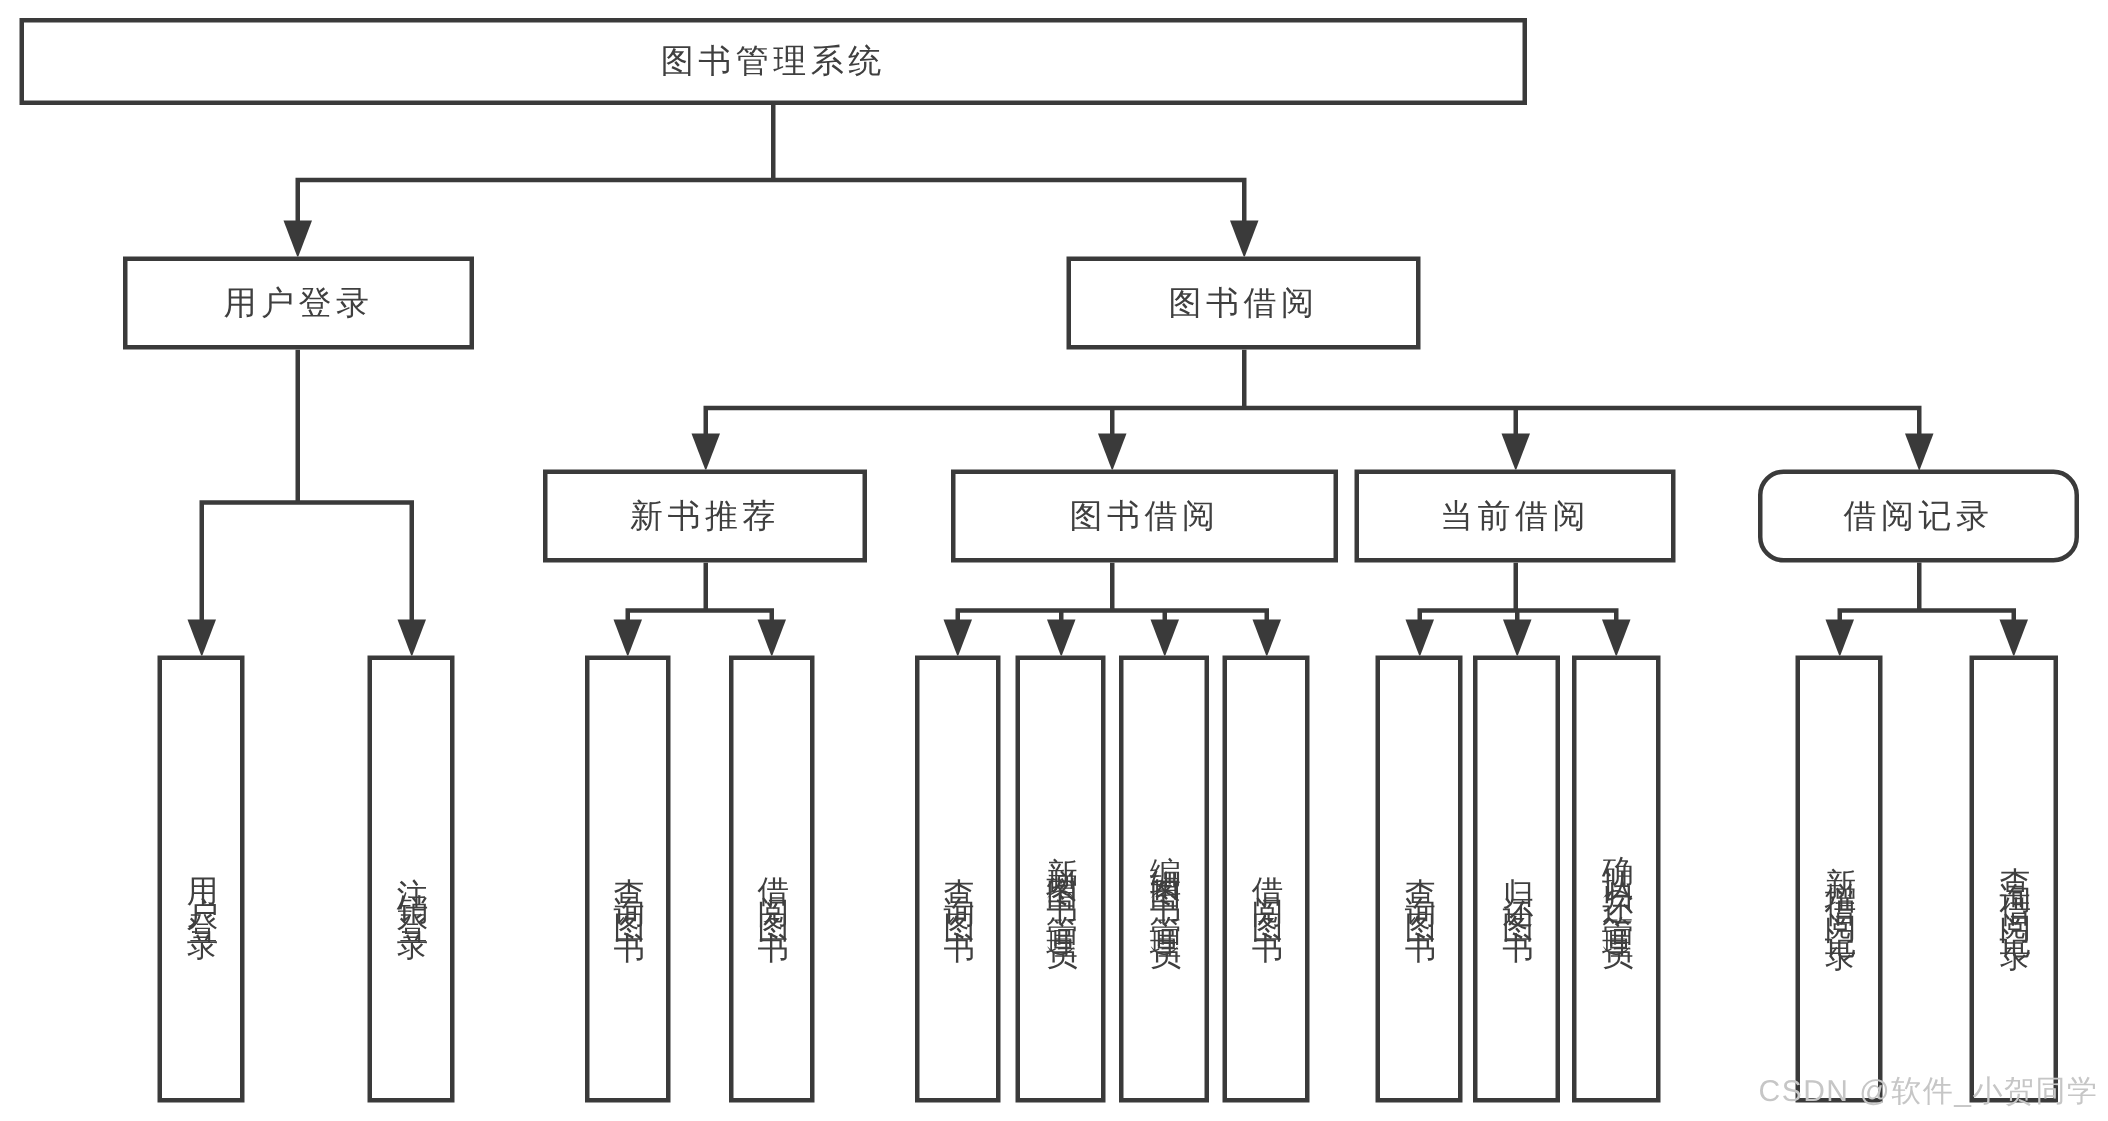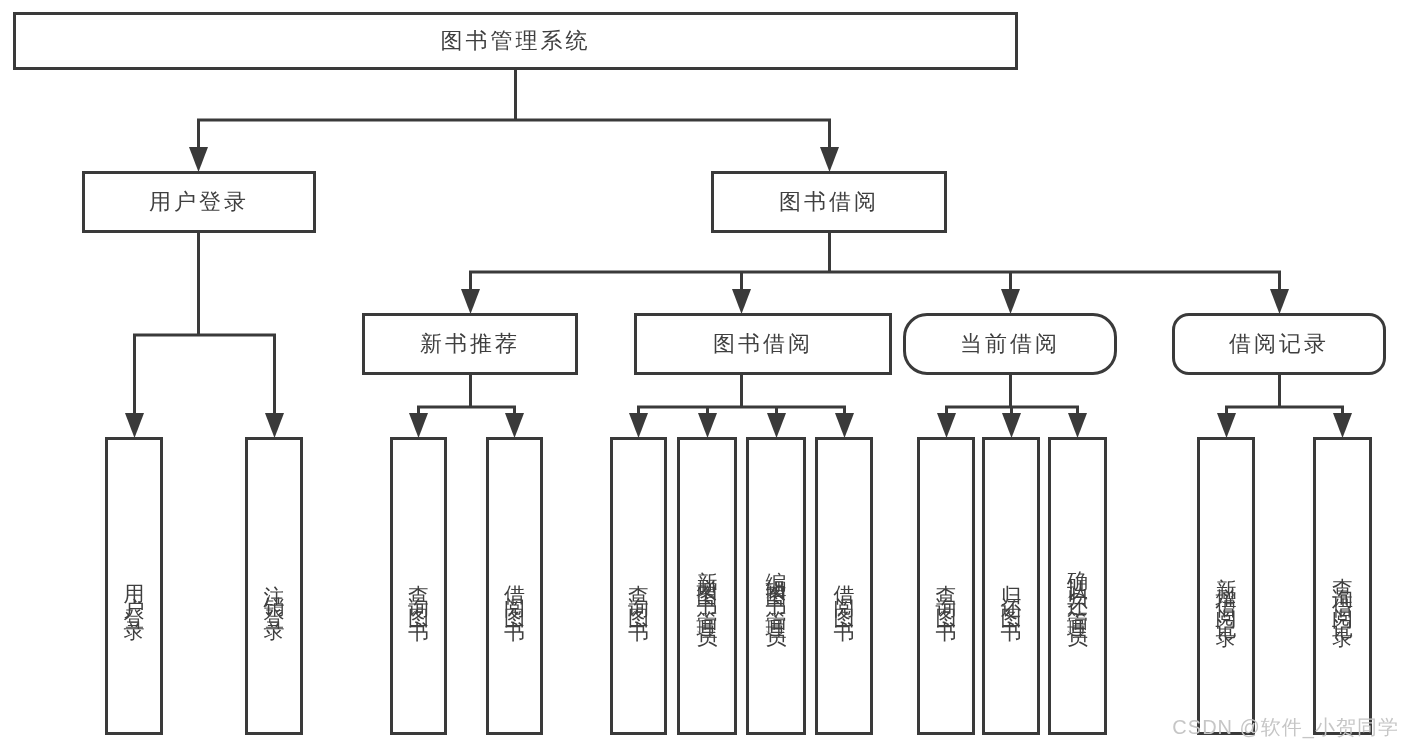--- a/index.html
+++ b/index.html
@@ -20,21 +20,21 @@
   }
   .leaf{top:437px;height:298px;}
   .leaf.med .v-label{letter-spacing:10px;margin-bottom:-10px;}
   .leaf.long .v-label{letter-spacing:8px;margin-bottom:-8px;}
   
   .b-root{left:13px;top:12px;width:1005px;height:58px;border-width:3px;}
   .b-l2a{left:82px;top:171px;width:234px;height:62px;}
   .b-l2b{left:711px;top:171px;width:236px;height:62px;}
   .b-l3a{left:362px;top:313px;width:216px;height:62px;justify-content:center;}
   .b-l3b{left:634px;top:313px;width:258px;height:62px;}
-  .b-l3c{left:903px;top:313px;width:214px;height:62px;border-radius:24px;}
+  .b-l3c{left:903px;top:313px;width:214px;height:62px;}
   .b-l3d{left:1172px;top:313px;width:214px;height:62px;border-radius:17px;}
   .lf1{left:105px;width:58px;}
   .lf2{left:245px;width:58px;}
   .lf3{left:390px;width:57px;}
   .lf4{left:486px;width:57px;}
   .lf5{left:610px;width:57px;}
   .lf6{left:677px;width:60px;}
   .lf7{left:746px;width:60px;}
   .lf8{left:815px;width:58px;}
   .lf9{left:917px;width:58px;}

